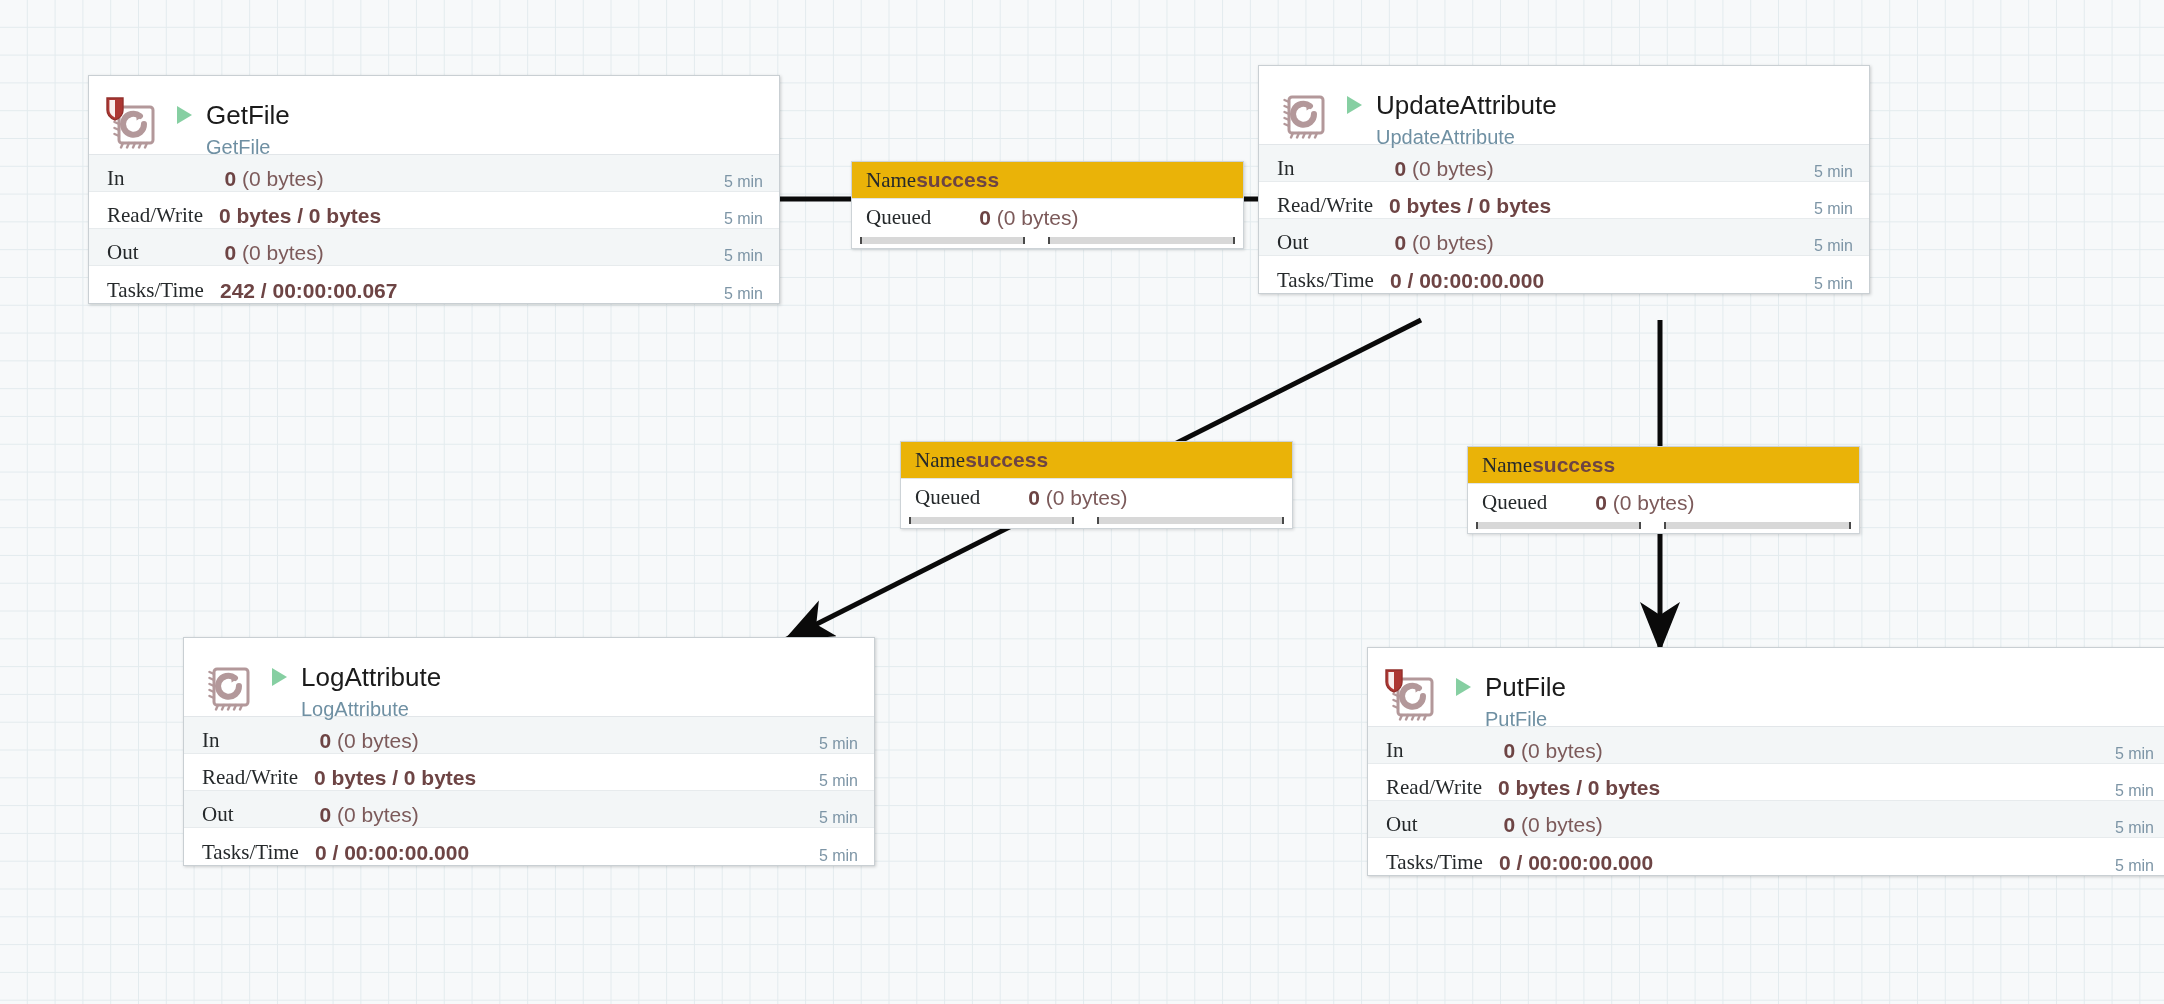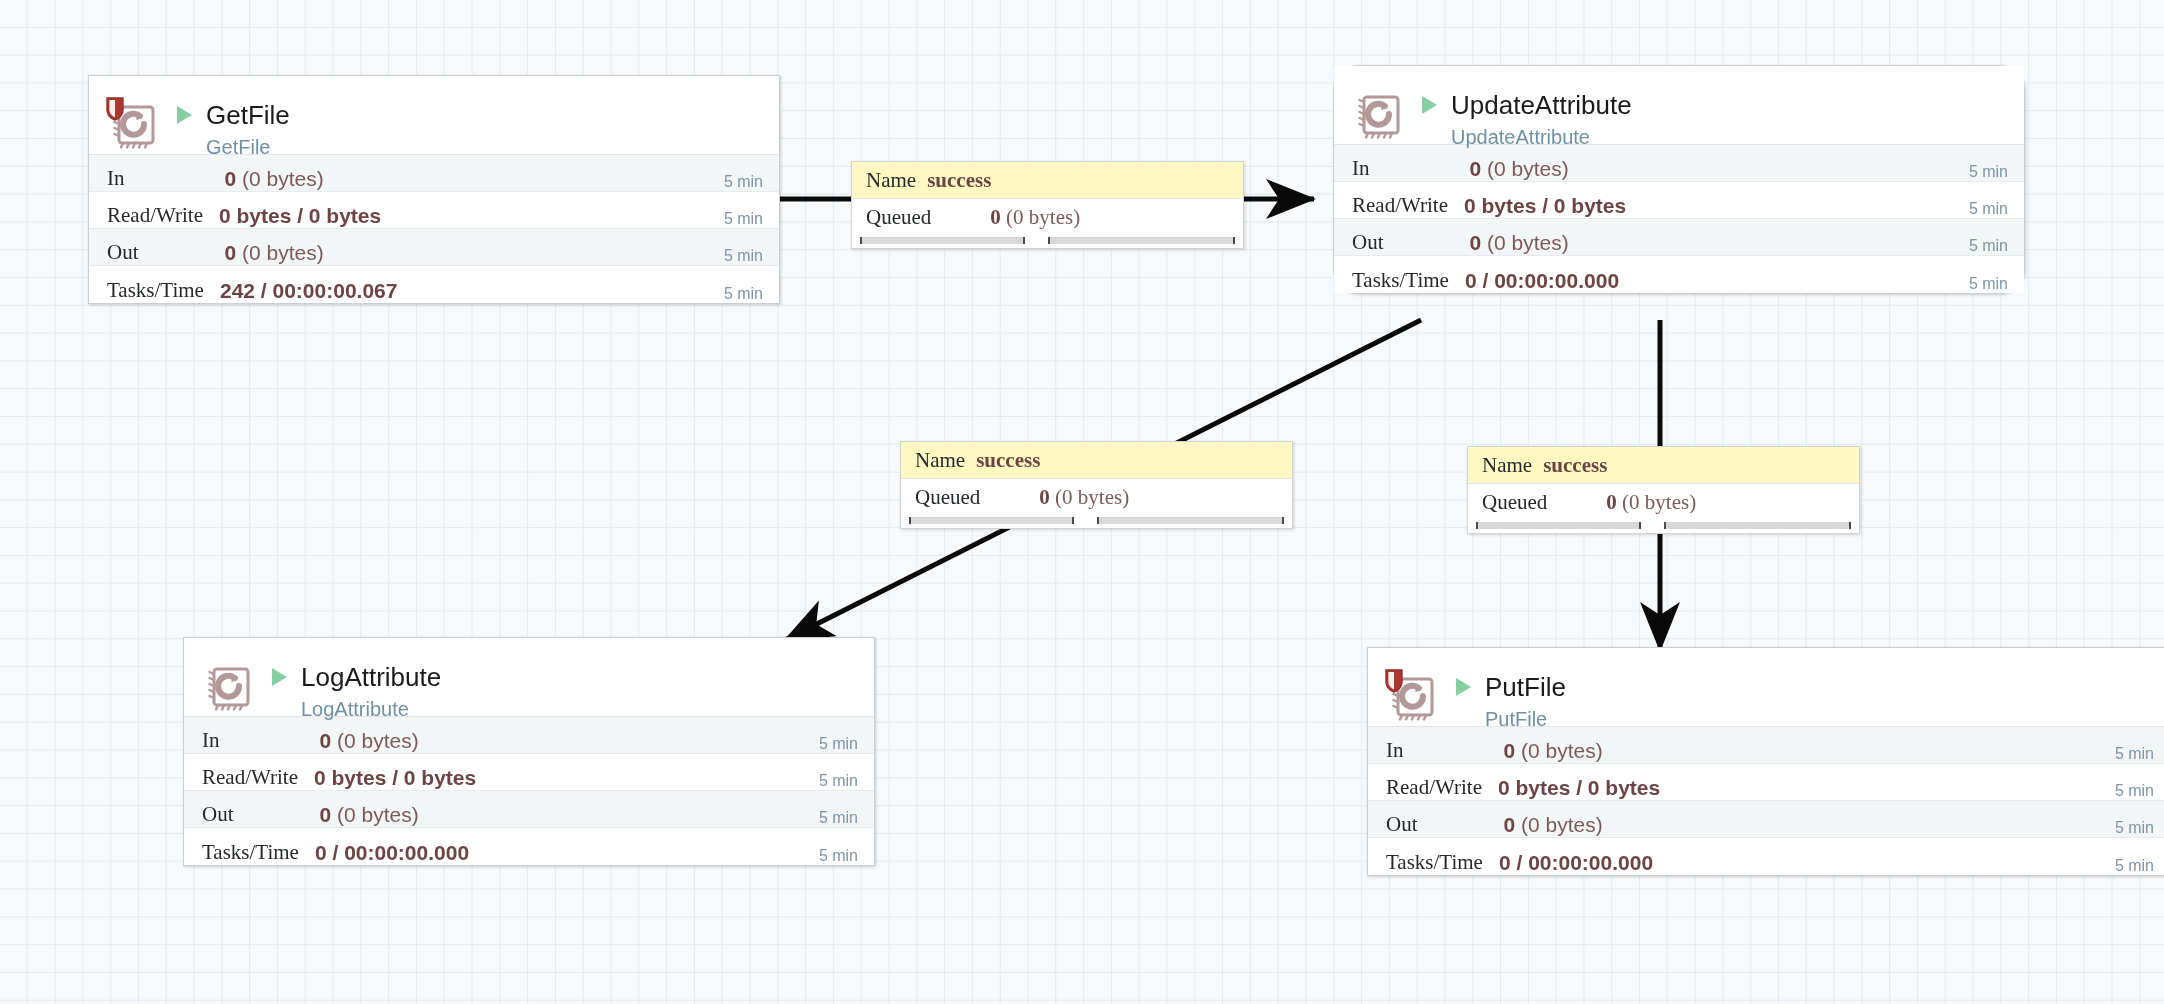--- a/index.html
+++ b/index.html
@@ -156,37 +156,36 @@
   .conn-row {
     display: flex;
     align-items: center;
     height: 37px;
     padding: 0 12px 0 14px;
     box-sizing: border-box;
     font-size: 21px;
     white-space: nowrap;
   }
   .conn-name-row {
-    background: #fef9c3;
+    background: #eab308;
     border-bottom: 1px solid #e0e5e8;
     text-align: center;
   }
   .conn-queue-row {
     background: #ffffff;
     gap: 48px;
   }
   .conn-label {
     font-family: "Liberation Serif", serif;
     color: #25292b;
   }
   .conn-value {
-    font-family: Liberation Serif, serif;
+    font-family: Liberation Sans, sans-serif;
     font-weight: bold;
     color: #6d4444;
-    margin-left: 11px;
   }
   .conn-value .light {
     font-weight: normal;
     color: #7c5a5a;
   }
 
   .conn-gauges {
     display: flex;
     align-items: center;
     height: 12px;
@@ -278,21 +277,21 @@
         <span class="stat-time">5 min</span>
       </div>
       <div class="stat-row plain">
         <span class="stat-label">Tasks/Time</span>
         <span class="stat-value" style="margin-left:16px;"><span>242 / 00:00:00.067</span></span>
         <span class="stat-time">5 min</span>
       </div>
     </div>
   </div>
 
-  <div class="processor" style="left:1333px; top:65px; width:692px;border-radius:26px;">
+  <div class="processor" style="left:1258px; top:65px; width:612px;">
     <div class="proc-header">
       <div class="proc-icon-wrap">
         <svg width="56" height="56" viewBox="0 0 56 56">
           <rect x="14" y="9" width="34" height="36" rx="3" ry="3" fill="none" stroke="#b3989a" stroke-width="3"></rect>
           <path d="M35 18 a10.5 10.5 0 1 0 4 8" fill="none" stroke="#b3989a" stroke-width="6" stroke-linecap="round"></path>
           <path d="M31 15 l7 3.2 -6.4 4.4 z" fill="#b3989a"></path>
           <g stroke="#b3989a" stroke-width="2.4" stroke-linecap="round">
             <line x1="14" y1="14" x2="9.5" y2="12"></line>
             <line x1="14" y1="20" x2="9.5" y2="18"></line>
             <line x1="14" y1="26" x2="9.5" y2="24"></line>

